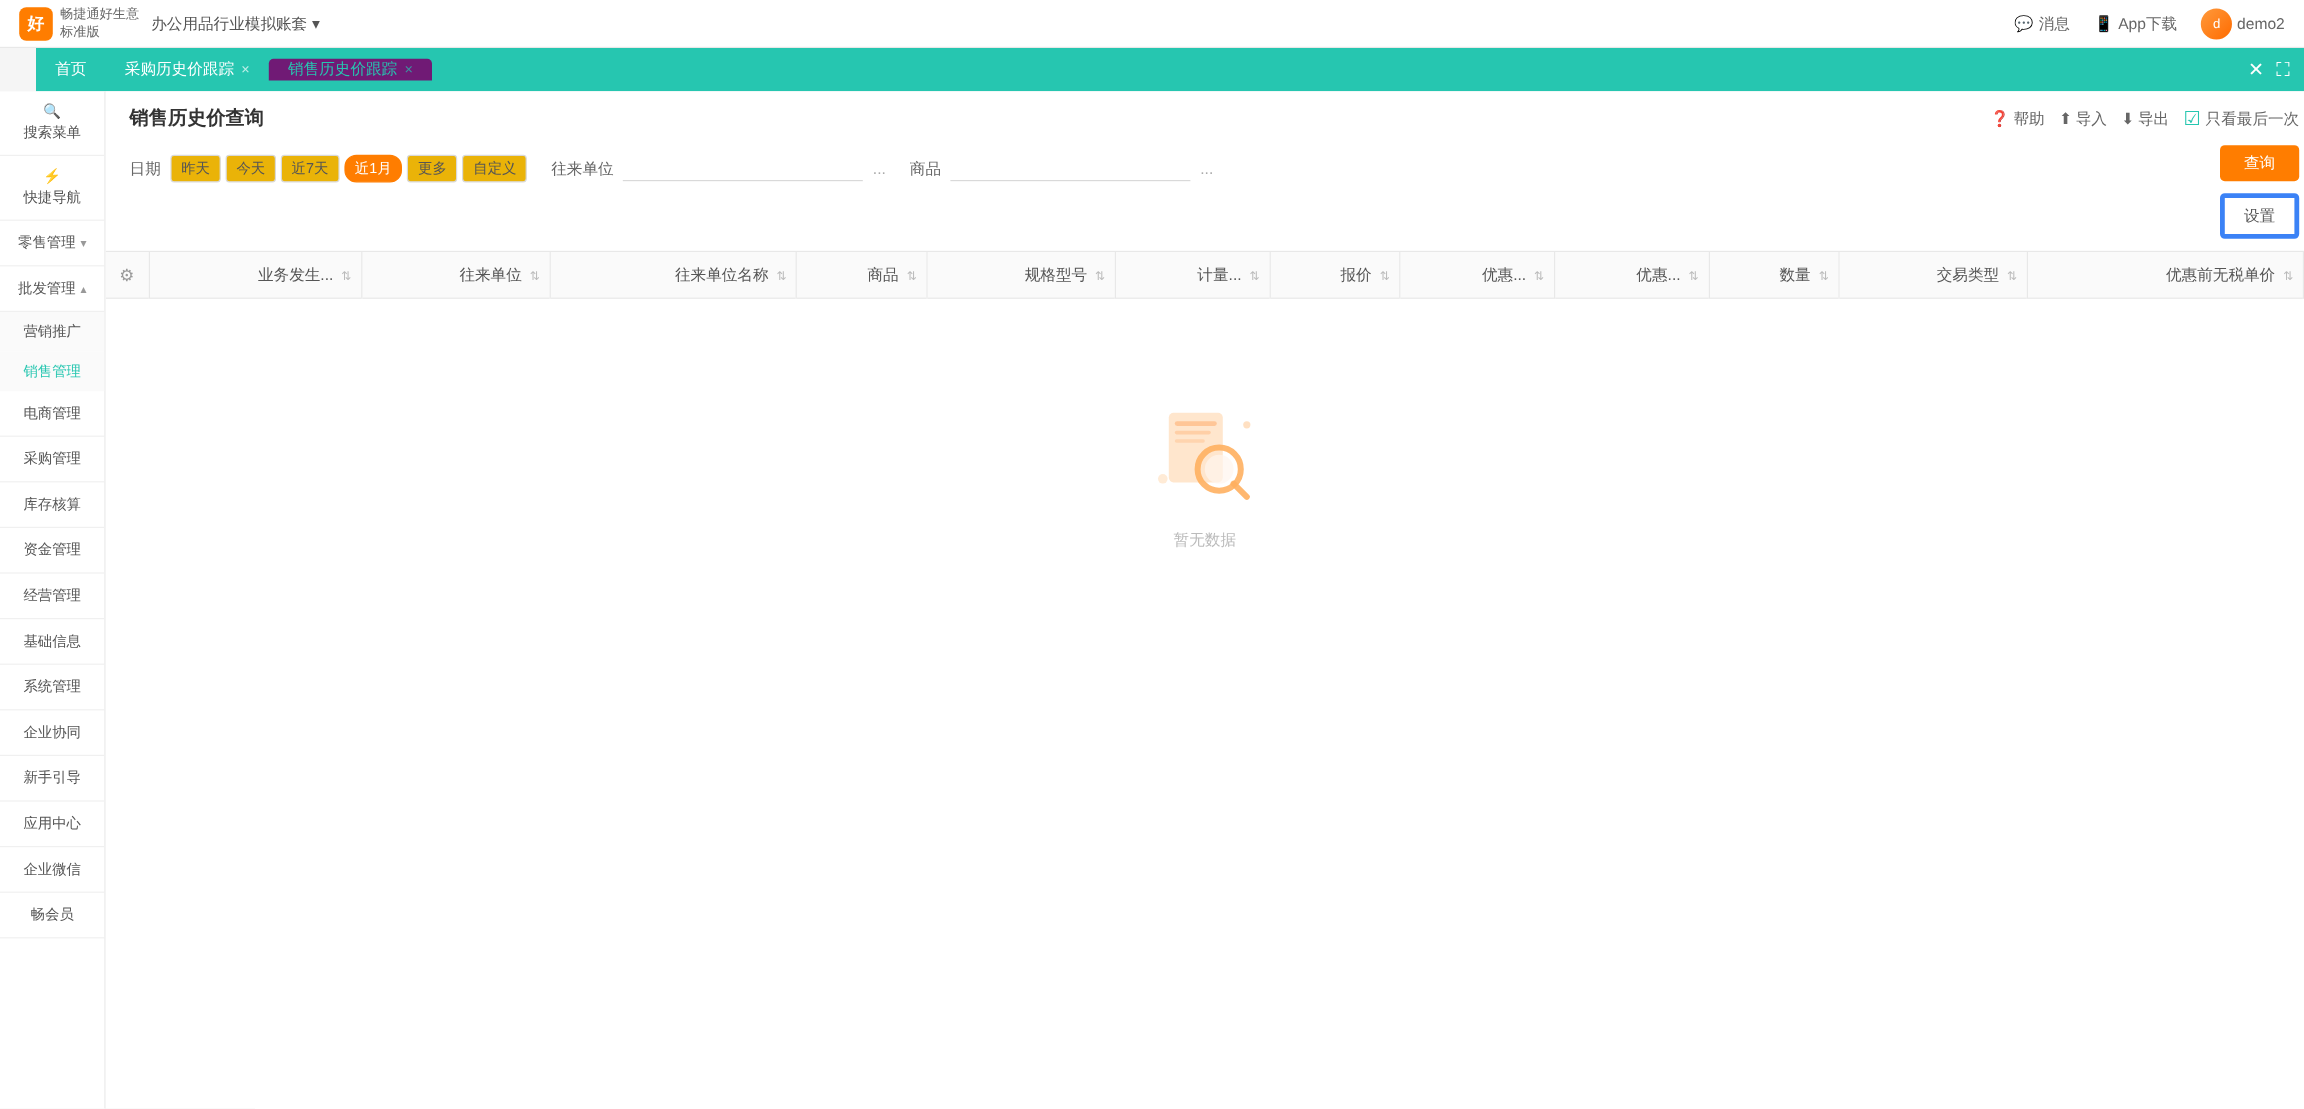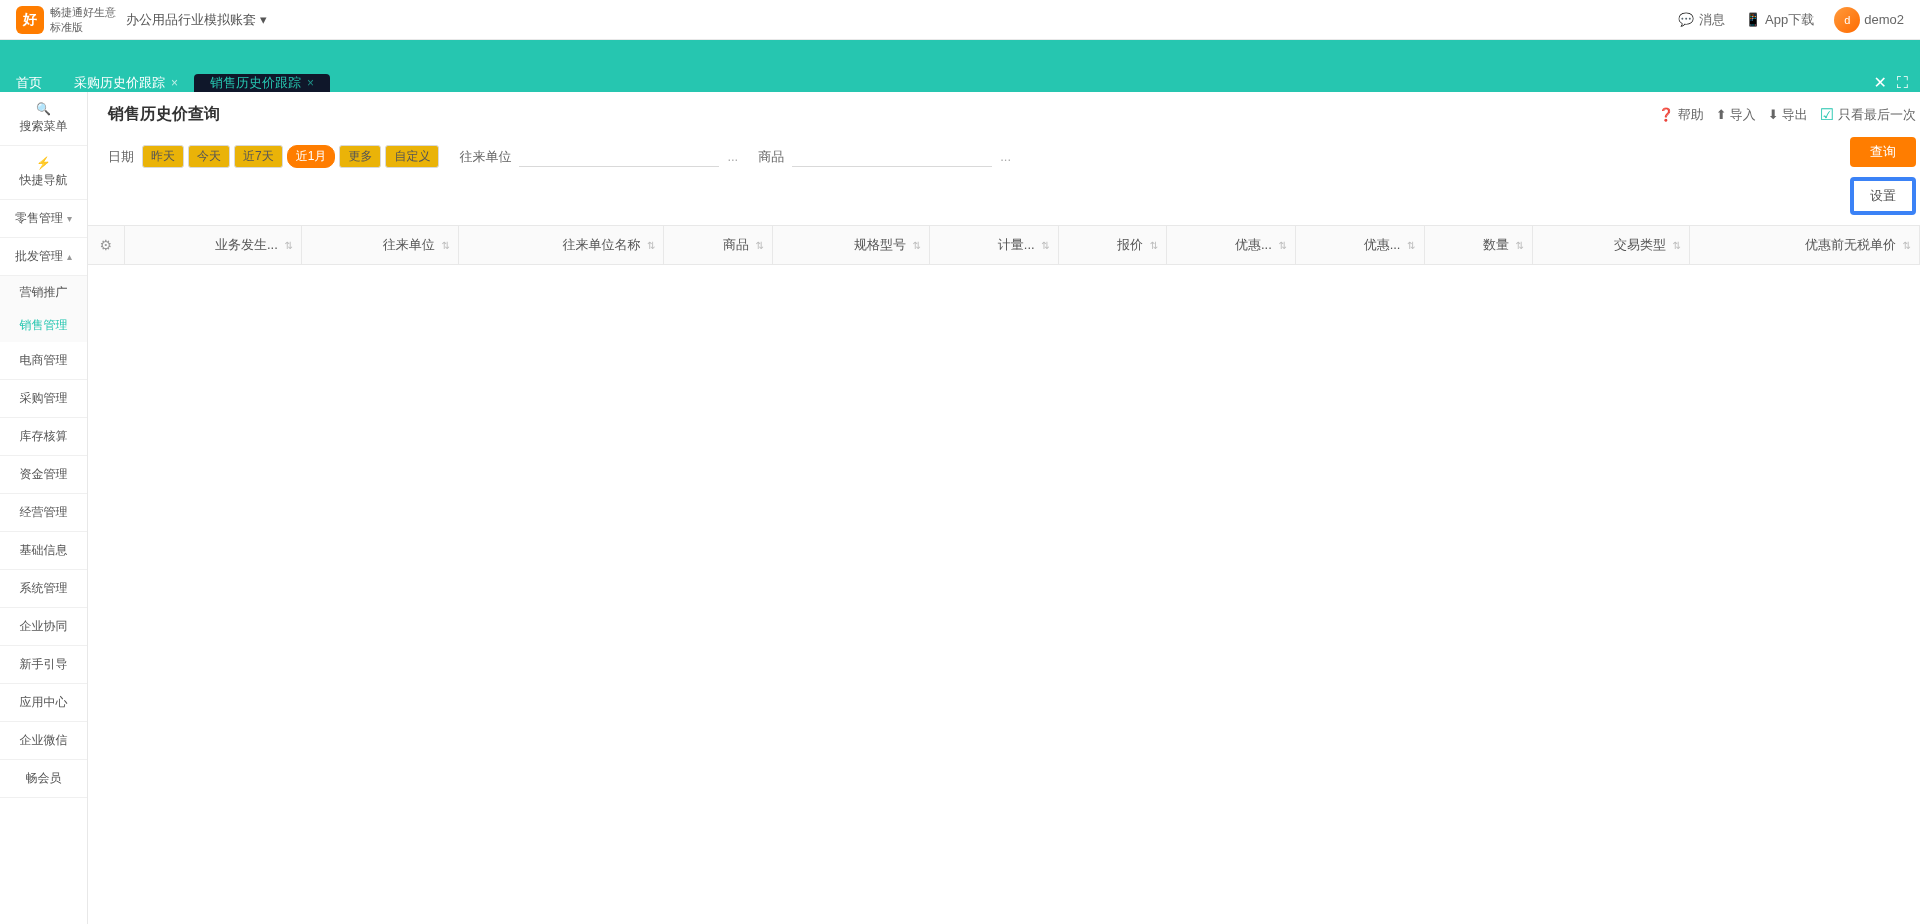--- a/index.html
+++ b/index.html
@@ -52,37 +52,38 @@
     .avatar {
       width: 26px; height: 26px;
       border-radius: 50%;
       background: linear-gradient(135deg, #ff9a3c, #ff6b00);
       display: flex; align-items: center; justify-content: center;
       color: white; font-size: 11px;
     }
 
     
     .tab-bar {
-      height: 52px;
+      height: 36px;
       background: #26c6b0;
       display: flex;
-      align-items: flex-end;
+      align-items: center;
       flex-shrink: 0;
+      margin-left: 30px;
     }
     .tab-item {
       display: flex; align-items: center;
       padding: 0 16px;
       gap: 6px;
       color: #fff;
       cursor: pointer;
       font-size: 13px;
       white-space: nowrap;
     }
     .tab-item.active {
-      background: #0f172a;
+      background: #701a75;
       color: #26c6b0;
       border-radius: 4px 4px 0 0;
     }
     .tab-item .close-btn {
       font-size: 12px;
       opacity: 0.7;
       cursor: pointer;
     }
     .tab-bar-actions {
       margin-left: auto;
@@ -550,16 +551,35 @@
             <th>
               <span>优惠前无税单价</span>
               <span class="sort-icon">⇅</span>
             </th>
           </tr>
         </thead>
         <tbody id="table-body">
         </tbody>
       </table>
 
+      <div class="empty-state">
+        <div class="empty-icon">
+          <svg viewBox="0 0 100 100" xmlns="http://www.w3.org/2000/svg">
+
+            <rect x="20" y="15" width="45" height="58" rx="4" fill="#ffe0c0" opacity="0.8"></rect>
+            <rect x="25" y="22" width="35" height="4" rx="2" fill="#ffb880" opacity="0.7"></rect>
+            <rect x="25" y="30" width="30" height="3" rx="1.5" fill="#ffb880" opacity="0.5"></rect>
+            <rect x="25" y="37" width="25" height="3" rx="1.5" fill="#ffb880" opacity="0.4"></rect>
+
+            <circle cx="62" cy="62" r="18" fill="none" stroke="#ffb060" stroke-width="5" opacity="0.9"></circle>
+            <circle cx="62" cy="62" r="12" fill="#fff5ee" opacity="0.7"></circle>
+            <line x1="74" y1="74" x2="85" y2="85" stroke="#ffb060" stroke-width="5" stroke-linecap="round" opacity="0.9"></line>
+
+            <circle cx="85" cy="25" r="3" fill="#ffcc99" opacity="0.6"></circle>
+            <circle cx="15" cy="70" r="4" fill="#ffcc99" opacity="0.4"></circle>
+          </svg>
+        </div>
+        <span class="empty-text">暂无数据</span>
+      </div>
     </div>
 
   </div>
 </div>
 
 </body></html>

